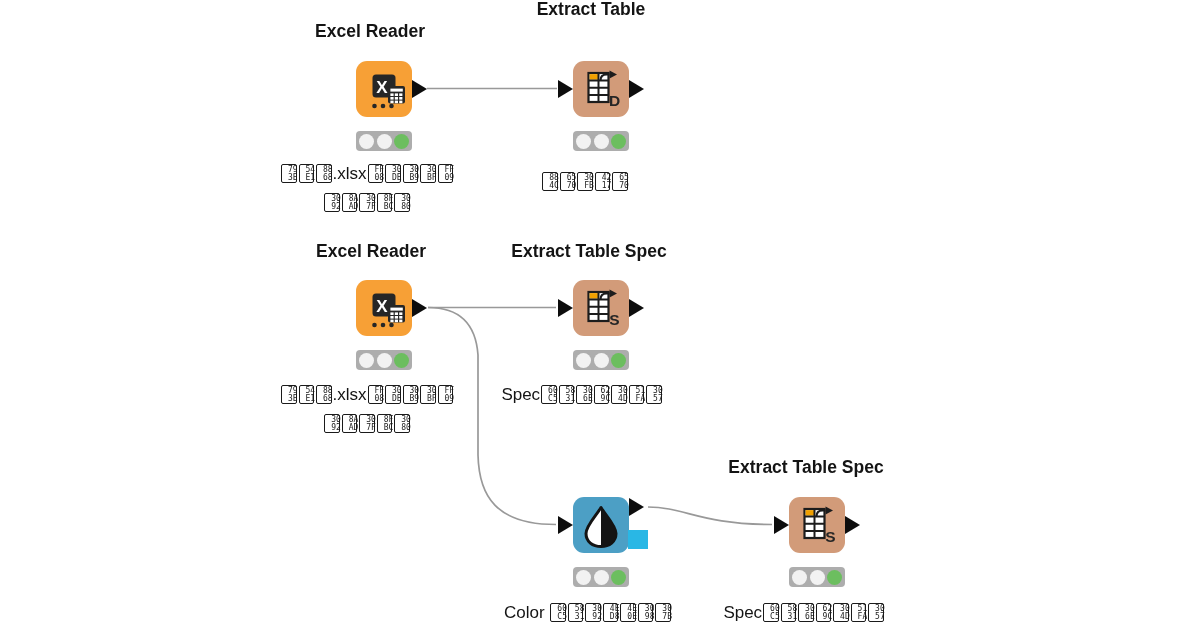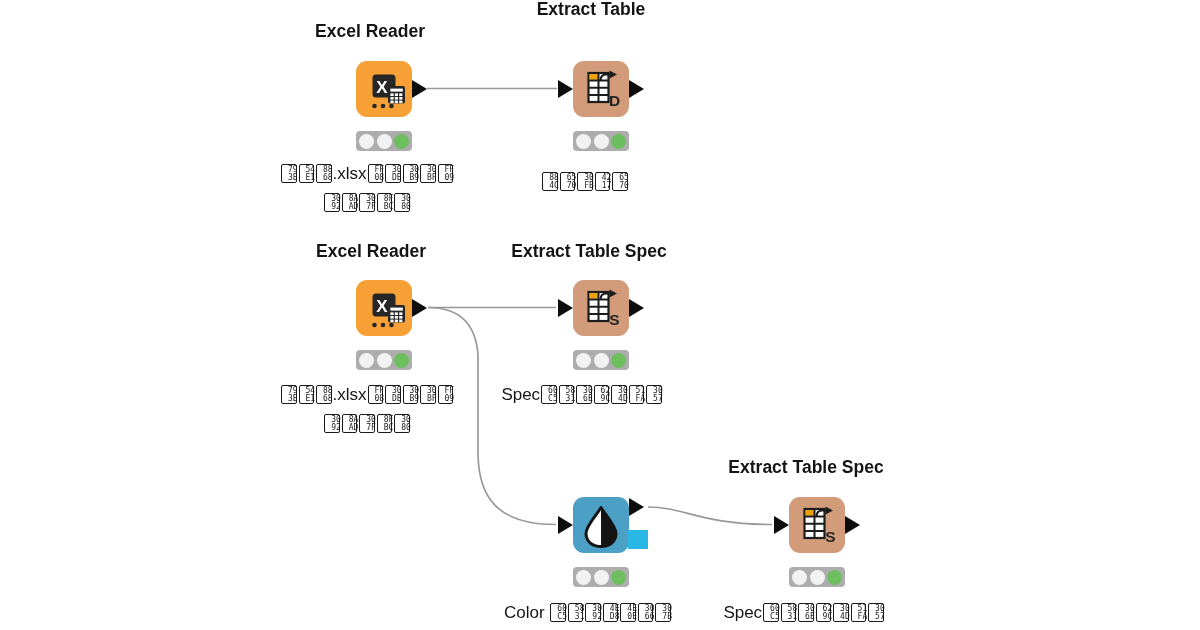--- a/index.html
+++ b/index.html
@@ -363,21 +363,21 @@
       <span class="tofu">
         <span>4E</span>
         <span>D8</span>
       </span>
       <span class="tofu">
         <span>4E</span>
         <span>0E</span>
       </span>
       <span class="tofu">
         <span>30</span>
-        <span>66</span>
+        <span>98</span>
       </span>
       <span class="tofu">
         <span>30</span>
         <span>7B</span>
       </span>
     </div>
     <div class="node-title" style="left: 656px; top: 456px;">
       <div><span>Extract Table Spec</span></div>
     </div>
     <div class="node-body" style="left: 789px; top: 497px; background: rgb(210, 155, 121);">

